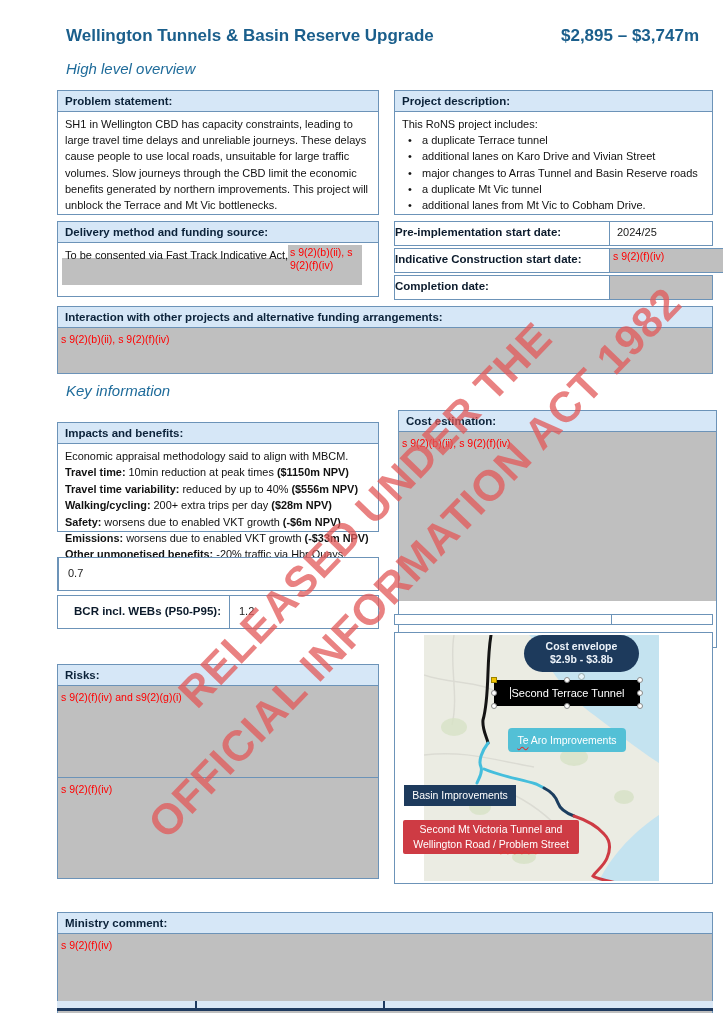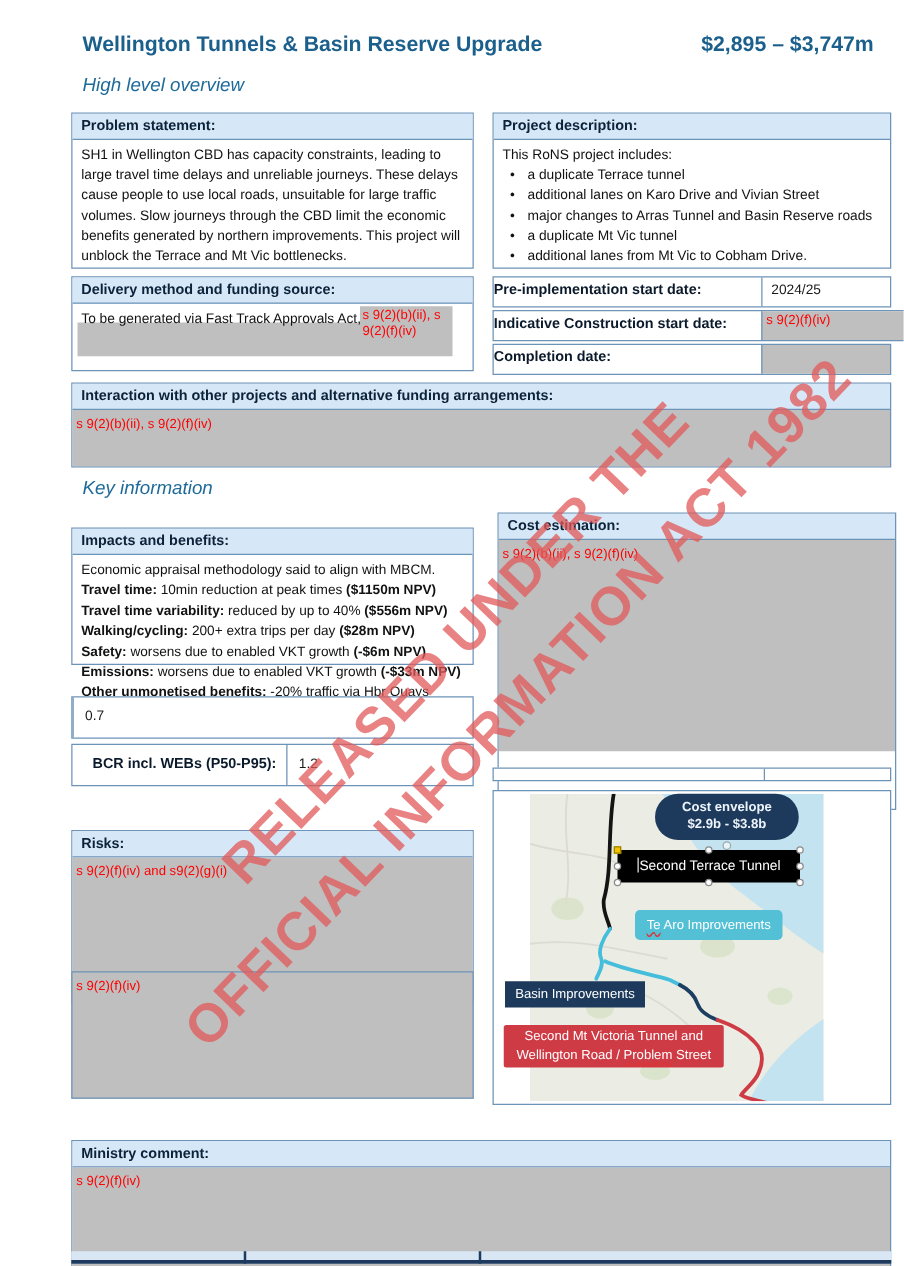--- a/index.html
+++ b/index.html
@@ -94,21 +94,21 @@
       <div class="bullet">a duplicate Mt Vic tunnel</div>
       <div class="bullet">additional lanes from Mt Vic to Cobham Drive.</div>
     </div>
   </div>
 
   <div class="box" style="left:57px; top:221px; width:322px; height:76px;">
     <div class="bh">Delivery method and funding source:</div>
     <div class="bb" style="height:52px;">
       <div class="del-greyA"></div>
       <div class="del-greyB"></div>
-      <span style="position:relative;">To be generated via Fast Track Approvals Act,</span>
+      <span style="position:relative;">To be consented via Fast Track Indicative Act,</span>
       <div class="del-red redcode">s 9(2)(b)(ii), s 9(2)(f)(iv)</div>
     </div>
   </div>
 
   <div class="drow" style="left:394px; top:221px; width:319px; height:25px;">
     <div class="dlabel">Pre-implementation start date:</div>
     <div class="dval">2024/25</div>
   </div>
   <div class="drow" style="left:394px; top:248px; width:376px; height:25px;">
     <div class="dlabel">Indicative Construction start date:</div>

